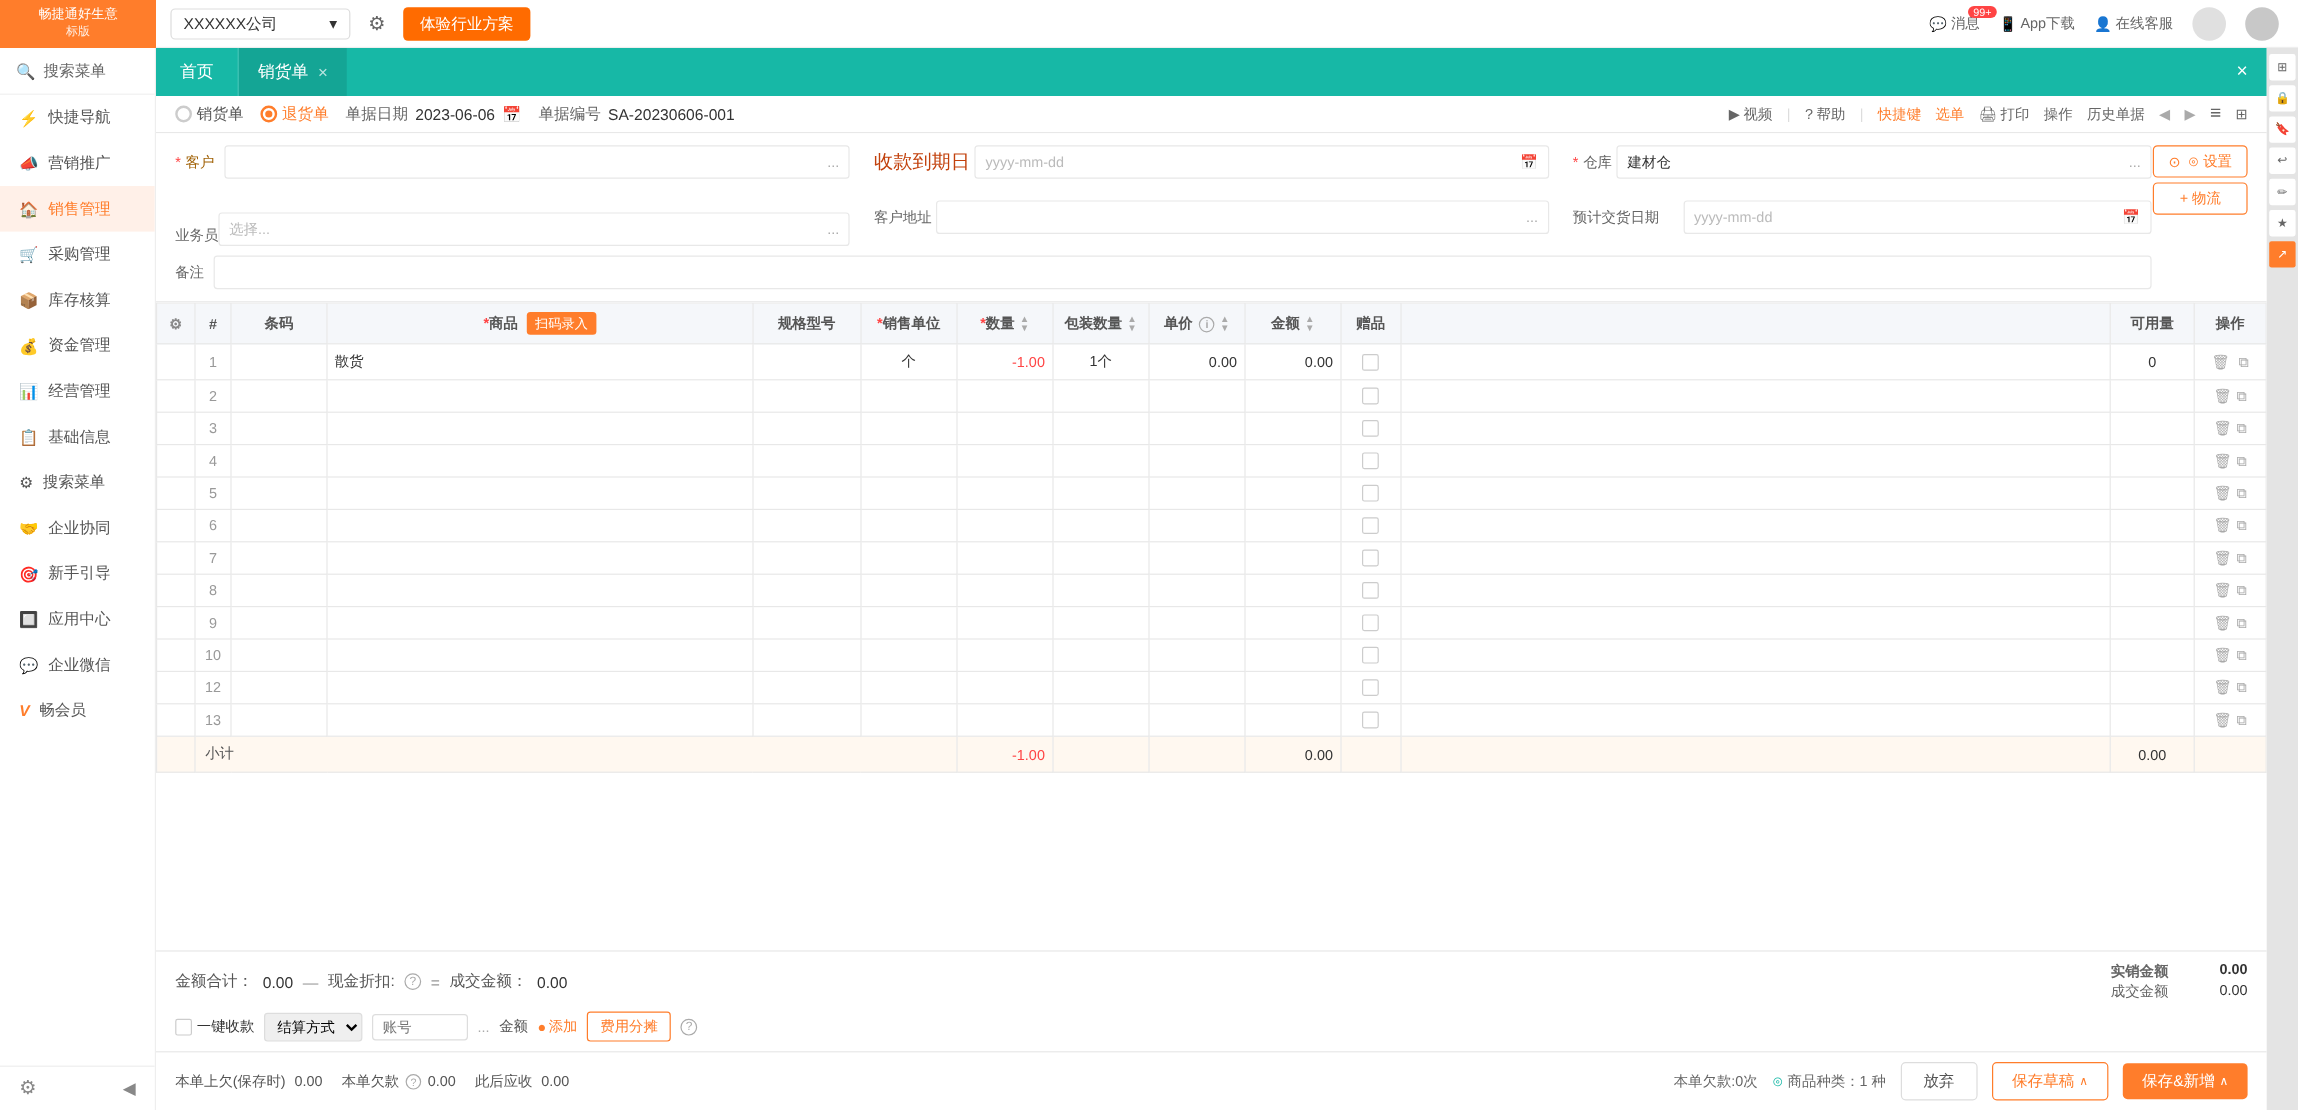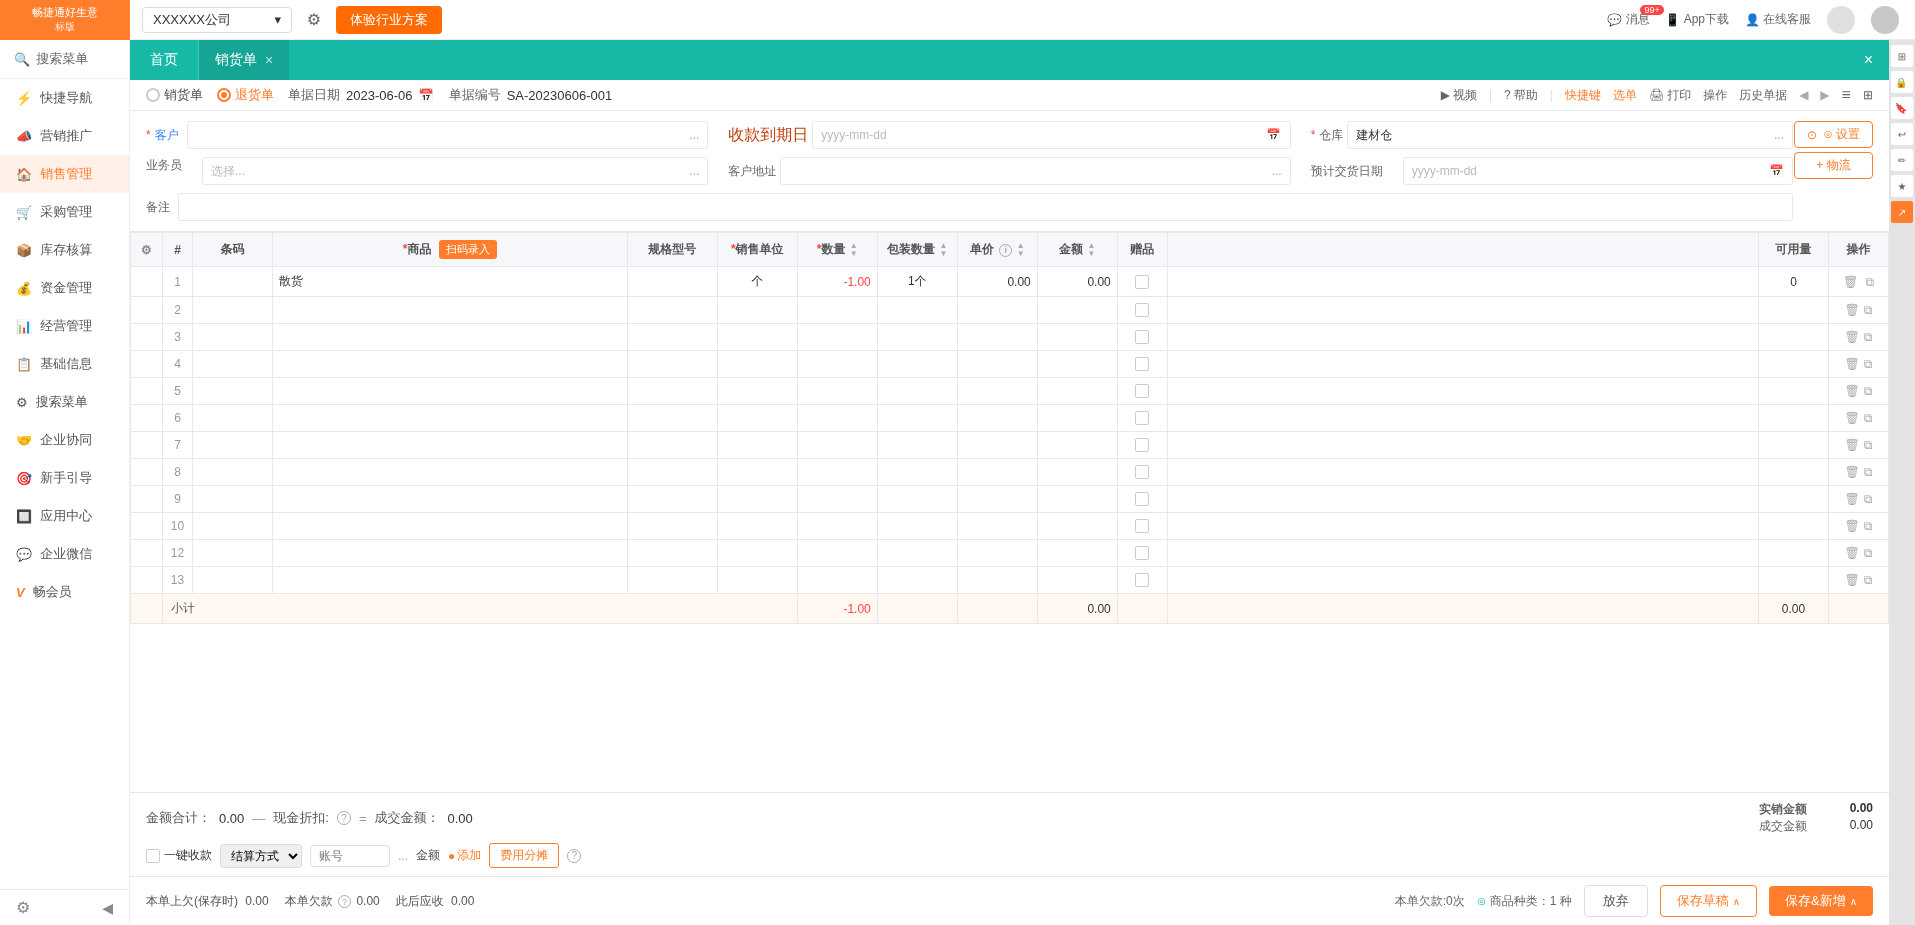--- a/index.html
+++ b/index.html
@@ -199,21 +199,21 @@
       </button>
       <button style="background:#fff;color:#ff7d2b;border:1px solid #ff7d2b;border-radius:4px;padding:4px 12px;cursor:pointer;font-size:12px;">
         <span>+ 物流</span>
       </button>
     </div>
 
     <div style="display:flex;align-items:center;gap:0;margin-bottom:8px;">
 
       <div style="display:flex;align-items:center;flex:1;gap:4px;">
         <span style="color:#ff4444;font-size:12px;">* </span>
-        <span style="color:#3b82f6;font-size:12px;min-width:28px;">客户</span>
+        <span style="color:#a16207;font-size:12px;min-width:28px;">客户</span>
         <div style="flex:1;border:1px solid #e8e8e8;border-radius:3px;padding:4px 8px;font-size:12px;min-height:28px;display:flex;align-items:center;justify-content:flex-end;cursor:pointer;">
           <span style="color:#aaa;">...</span>
         </div>
       </div>
       <div style="width:20px;"></div>
 
       <div style="display:flex;align-items:center;flex:1;gap:4px;">
         <span style="color:#c2410c;font-size:16px;min-width:56px;">收款到期日</span>
         <div style="flex:1;border:1px solid #e8e8e8;border-radius:3px;padding:4px 8px;font-size:12px;min-height:28px;display:flex;align-items:center;justify-content:space-between;cursor:pointer;">
           <span style="color:#bbb;">yyyy-mm-dd</span>
@@ -227,21 +227,21 @@
         <span style="color:#666;font-size:12px;min-width:20px;">仓库</span>
         <div style="flex:1;border:1px solid #e8e8e8;border-radius:3px;padding:4px 8px;font-size:12px;min-height:28px;display:flex;align-items:center;justify-content:space-between;cursor:pointer;margin-right:80px;">
           <span>建材仓</span>
           <span style="color:#aaa;">...</span>
         </div>
       </div>
     </div>
 
     <div style="display:flex;align-items:center;gap:0;margin-bottom:8px;">
 
-      <div style="display:flex;align-items:flex-start;flex:1;gap:20px;">
+      <div style="display:flex;align-items:flex-end;flex:1;gap:0;margin-top:20px;">
         <span style="color:#666;font-size:12px;min-width:28px;">业务员</span>
         <div style="flex:1;border:1px solid #e8e8e8;border-radius:3px;padding:4px 8px;font-size:12px;min-height:28px;display:flex;align-items:center;justify-content:space-between;cursor:pointer;">
           <span style="color:#bbb;">选择...</span>
           <span style="color:#aaa;">...</span>
         </div>
       </div>
       <div style="width:20px;"></div>
 
       <div style="display:flex;align-items:center;flex:1;gap:4px;">
         <span style="color:#666;font-size:12px;min-width:40px;">客户地址</span>

